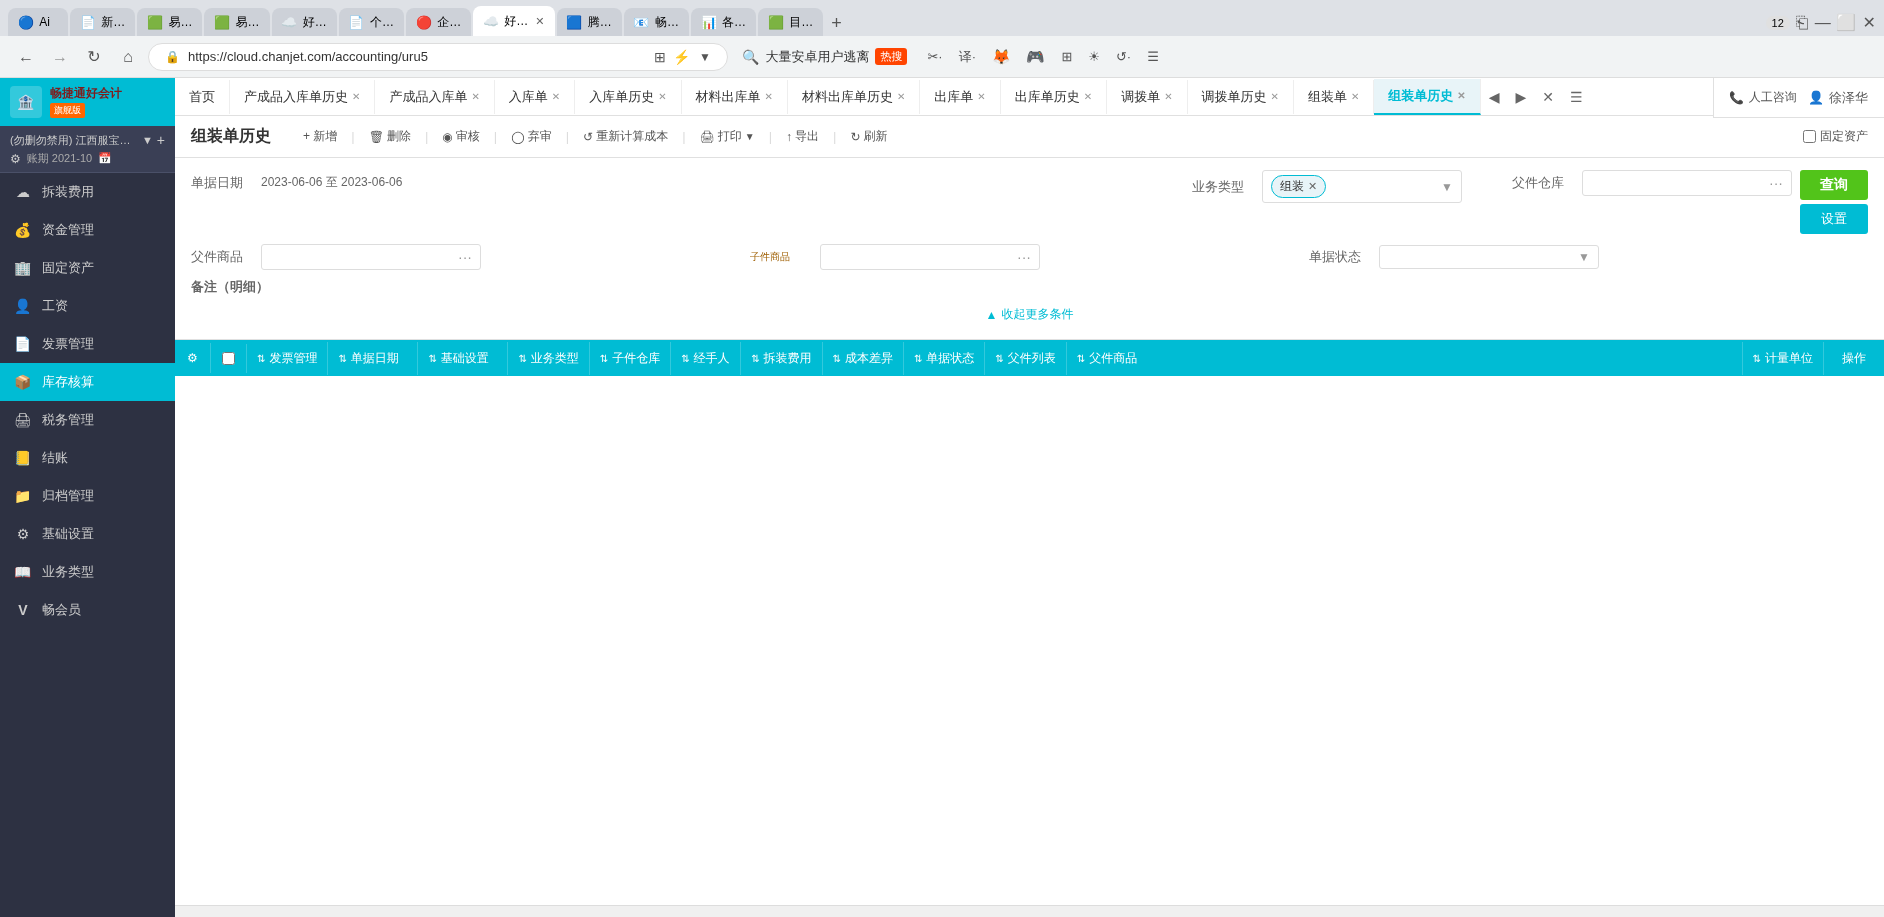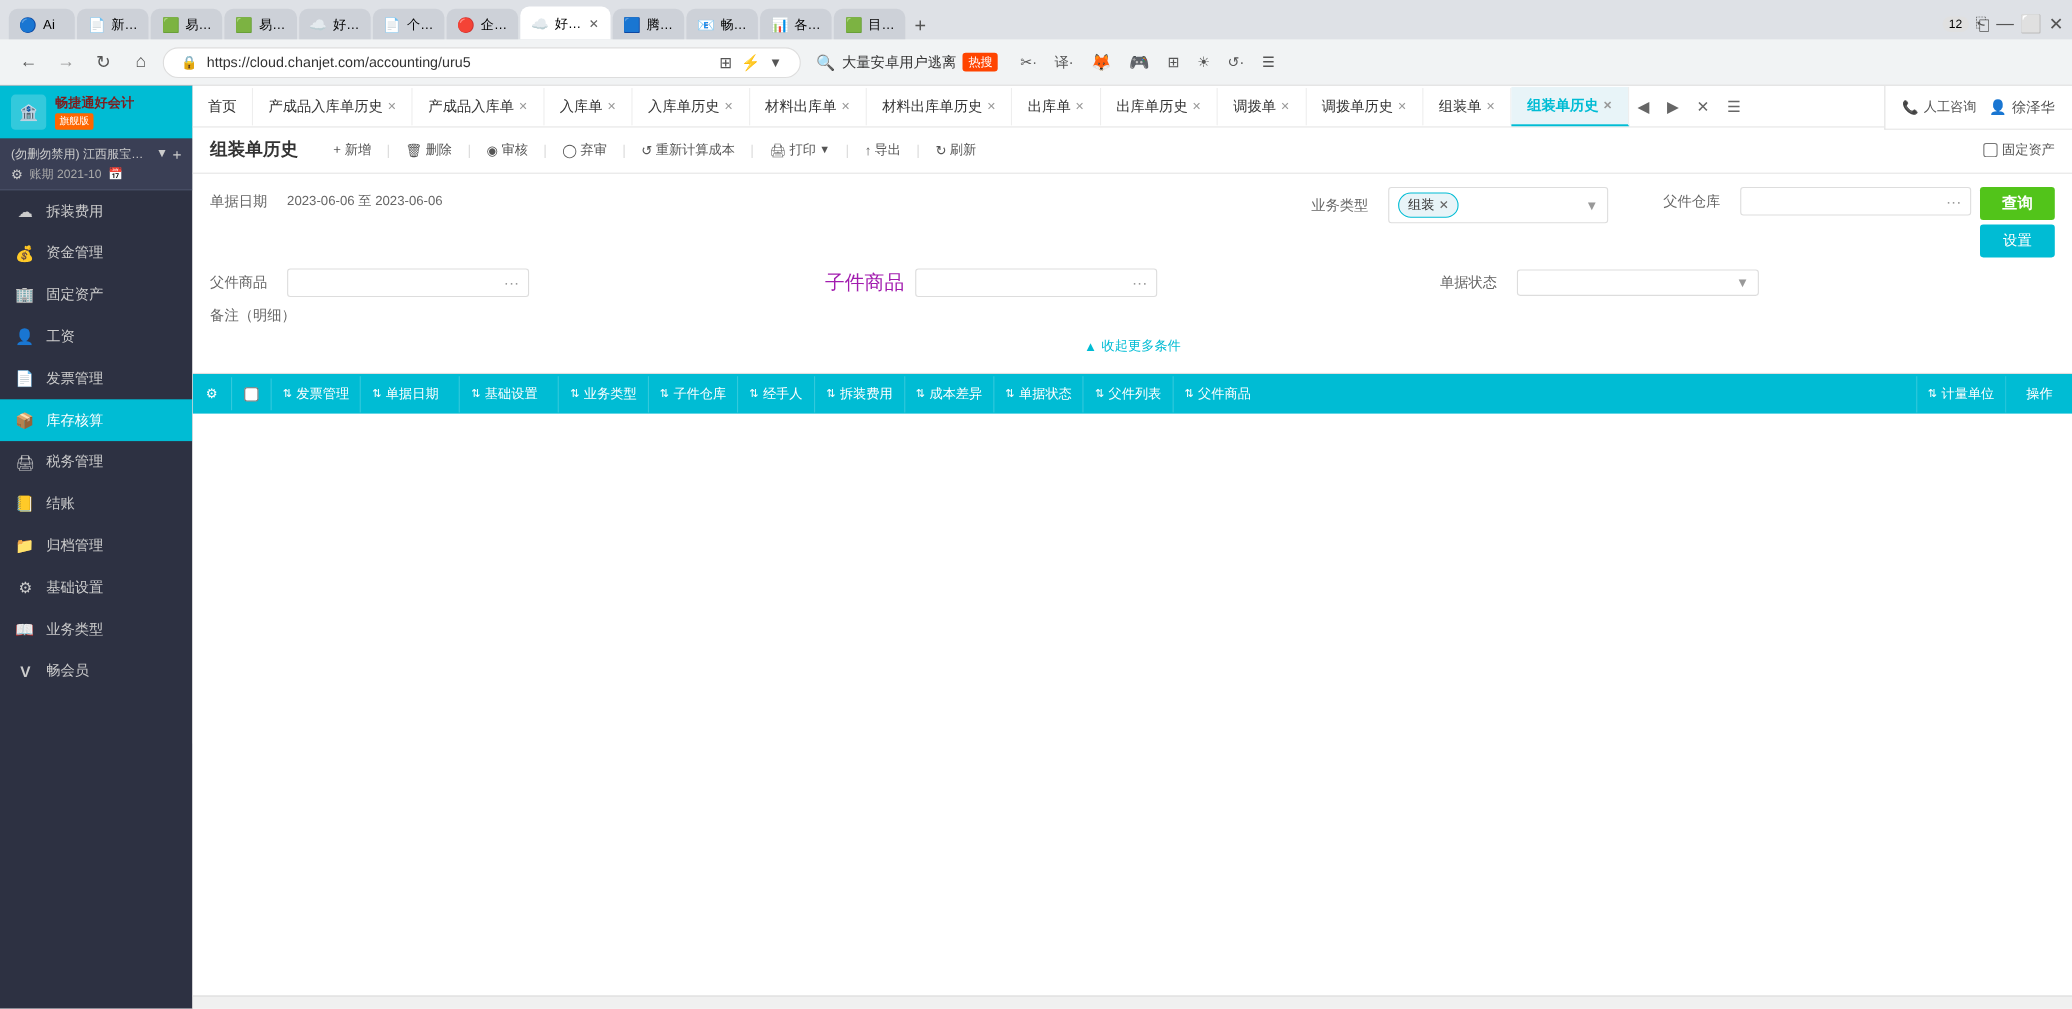--- a/index.html
+++ b/index.html
@@ -285,38 +285,38 @@
       <div style="display:flex; align-items:center; gap:0; margin-bottom:8px;">
         <div style="display:flex; align-items:center; gap:10px; flex:1;">
           <span style="color:#666; font-size:13px; min-width:60px;">父件商品</span>
           <div style="border:1px solid #ddd; border-radius:3px; padding:4px 8px; font-size:12px; color:#333; flex:1; display:flex; align-items:center; justify-content:space-between; max-width:220px;">
             <span style="color:#ccc;"></span>
             <span style="color:#999; font-size:14px;">···</span>
           </div>
         </div>
 
         <div style="display:flex; align-items:center; gap:10px; flex:1;">
-          <span style="color:#a21caf; font-size:18px; min-width:60px;">子件商品</span>
+          <span style="color:#a16207; font-size:10px; min-width:60px;">子件商品</span>
           <div style="border:1px solid #ddd; border-radius:3px; padding:4px 8px; font-size:12px; color:#333; flex:1; display:flex; align-items:center; justify-content:space-between; max-width:220px;">
             <span style="color:#ccc;"></span>
             <span style="color:#999; font-size:14px;">···</span>
           </div>
         </div>
 
         <div style="display:flex; align-items:center; gap:10px; flex:1;">
           <span style="color:#666; font-size:13px; min-width:60px;">单据状态</span>
           <div style="border:1px solid #ddd; border-radius:3px; padding:4px 8px; font-size:12px; color:#333; flex:1; display:flex; align-items:center; justify-content:space-between; max-width:220px;">
             <span style="color:#ccc;"></span>
             <span style="color:#999; font-size:12px;">▼</span>
           </div>
         </div>
       </div>
 
       <div style="display:flex; align-items:center; gap:10px; margin-bottom:6px;">
-        <span style="color:#666; font-size:13px; min-width:60px;">备注（明细）</span>
+        <span style="color:#666; font-size:13px; min-width:60px;font-weight:bold;">备注（明细）</span>
       </div>
 
       <div style="display:flex; justify-content:center; align-items:center; padding:4px; margin-top:4px;">
         <button style="background:none; border:none; color:#00bcd4; font-size:12px; cursor:pointer; display:flex; align-items:center; gap:4px;">
           <span>▲</span>
           <span>收起更多条件</span>
         </button>
       </div>
     </div>
 

